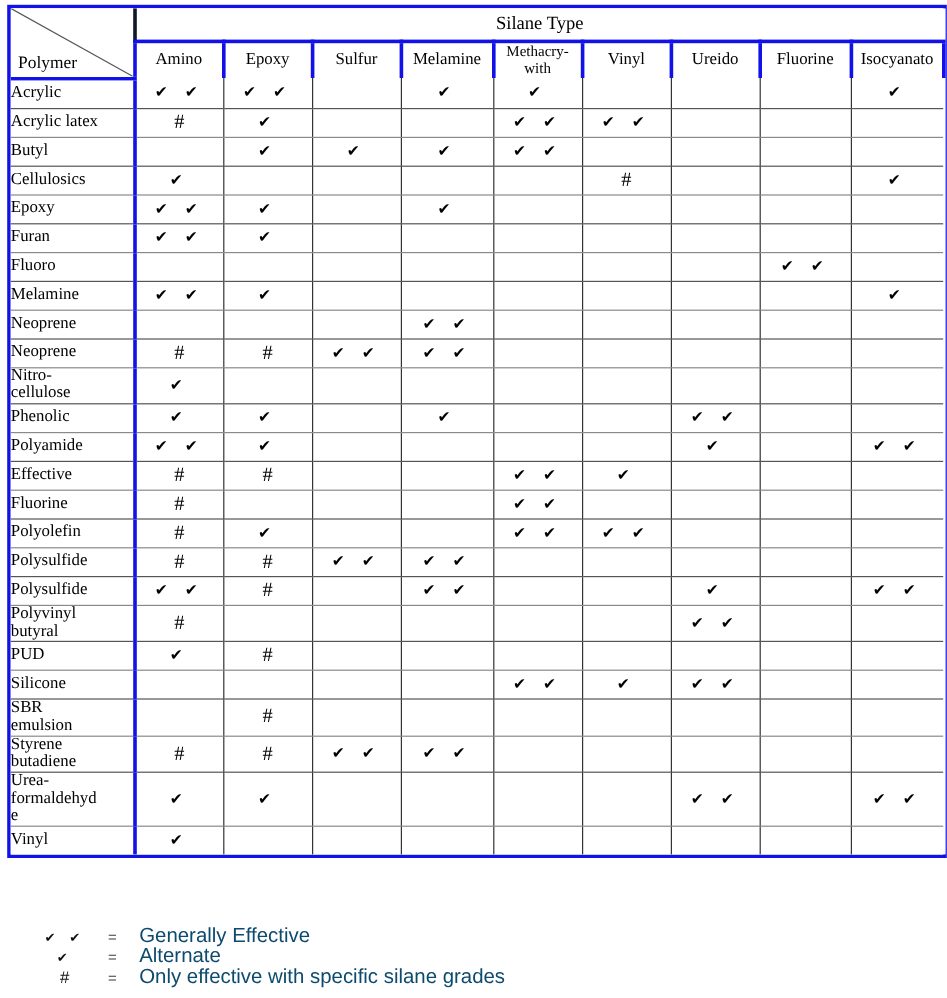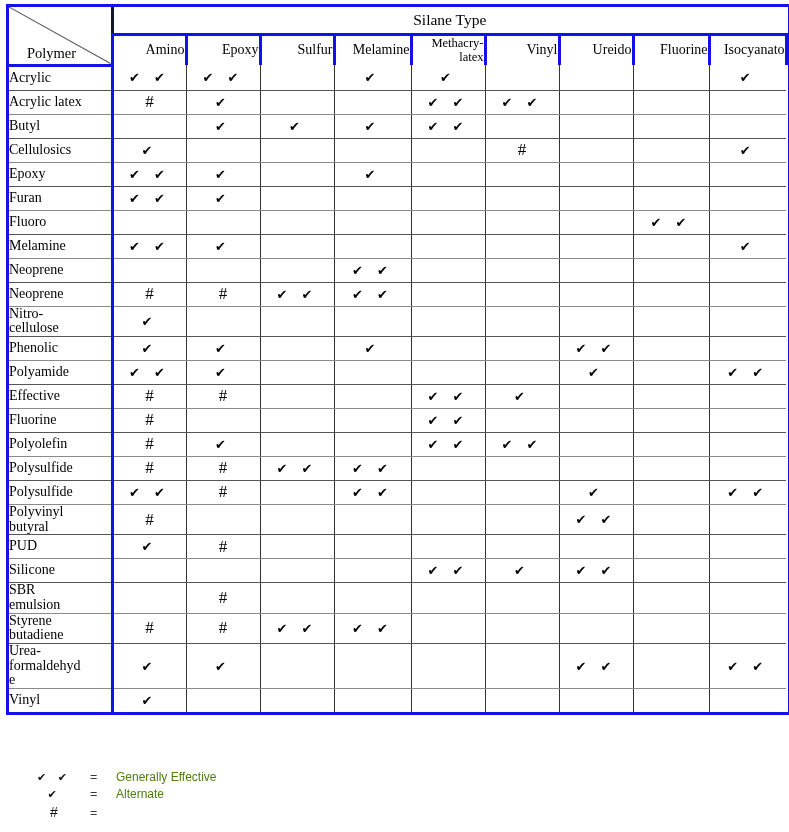--- a/index.html
+++ b/index.html
@@ -53,28 +53,28 @@
     position:relative;
     border-bottom:3px solid #1111e8;
   }
   .corner .diag{
     position:absolute;inset:0;
     width:100%;height:100%;
     display:block;
   }
   .corner .polymer-lbl{
     position:absolute;
-    left:18px;bottom:3px;
+    left:6px;bottom:3px;
     font-size:14.5px;
     line-height:1;
     text-align:right;
   }
   .colhead{
     height:29px;
-    text-align:right;
+    text-align:center;
     font-size:14px;
     line-height:1.02;
     border-left:3px solid #1111e8;
     border-right:3px solid #1111e8;
     border-bottom:3px solid #1111e8;
     border-top:3px solid #1111e8;
   }
   .colhead.first{border-left:3px solid #1111e8;}
   .colhead .two-line{display:block;font-size:12.5px;line-height:1.05;}
 
@@ -131,21 +131,21 @@
   .legend-sym{
     width:72px;
     text-align:center;
     font-family:"DejaVu Sans", sans-serif;
     font-size:11px;
     color:#111;
     letter-spacing:4px;
   }
   .legend-sym.h{font-family:"Liberation Sans", sans-serif;font-size:14px;letter-spacing:0;}
   .legend-eq{width:26px;text-align:left;color:#3a3a3a;}
-  .legend-txt{color:#4d7c0f;font-size:12px;}
+  .legend-txt{color:#0c4a6e;font-size:17px;}
 </style>
 </head>
 <body>
 
 <div id="root">
 
   <div class="table-wrap">
     <table class="silane">
       <colgroup>
         <col style="width:103px">
@@ -170,21 +170,21 @@
           </td>
           <td class="hdr-silane" colspan="9">Silane Type</td>
         </tr>
         <tr id="colhead-row">
             <td class="colhead first">Amino</td>
             <td class="colhead">Epoxy</td>
             <td class="colhead">Sulfur</td>
             <td class="colhead">Melamine</td>
             <td class="colhead">
               <span class="two-line">Methacry-</span>
-              <span class="two-line">latex</span>
+              <span class="two-line">with</span>
             </td>
             <td class="colhead">Vinyl</td>
             <td class="colhead">Ureido</td>
             <td class="colhead">Fluorine</td>
             <td class="colhead">Isocyanato</td>
           </tr>
       </thead>
 
       <tbody id="tbody">
           <tr>
@@ -498,16 +498,17 @@
         <span class="legend-txt">Generally Effective</span>
       </div>
       <div class="legend-row">
         <span class="legend-sym">✔</span>
         <span class="legend-eq">=</span>
         <span class="legend-txt">Alternate</span>
       </div>
       <div class="legend-row">
         <span class="legend-sym h">#</span>
         <span class="legend-eq">=</span>
+        <span class="legend-txt">Only effective with specific silane grades</span>
       </div>
     </div>
 
 </div>
 
 </body></html>

